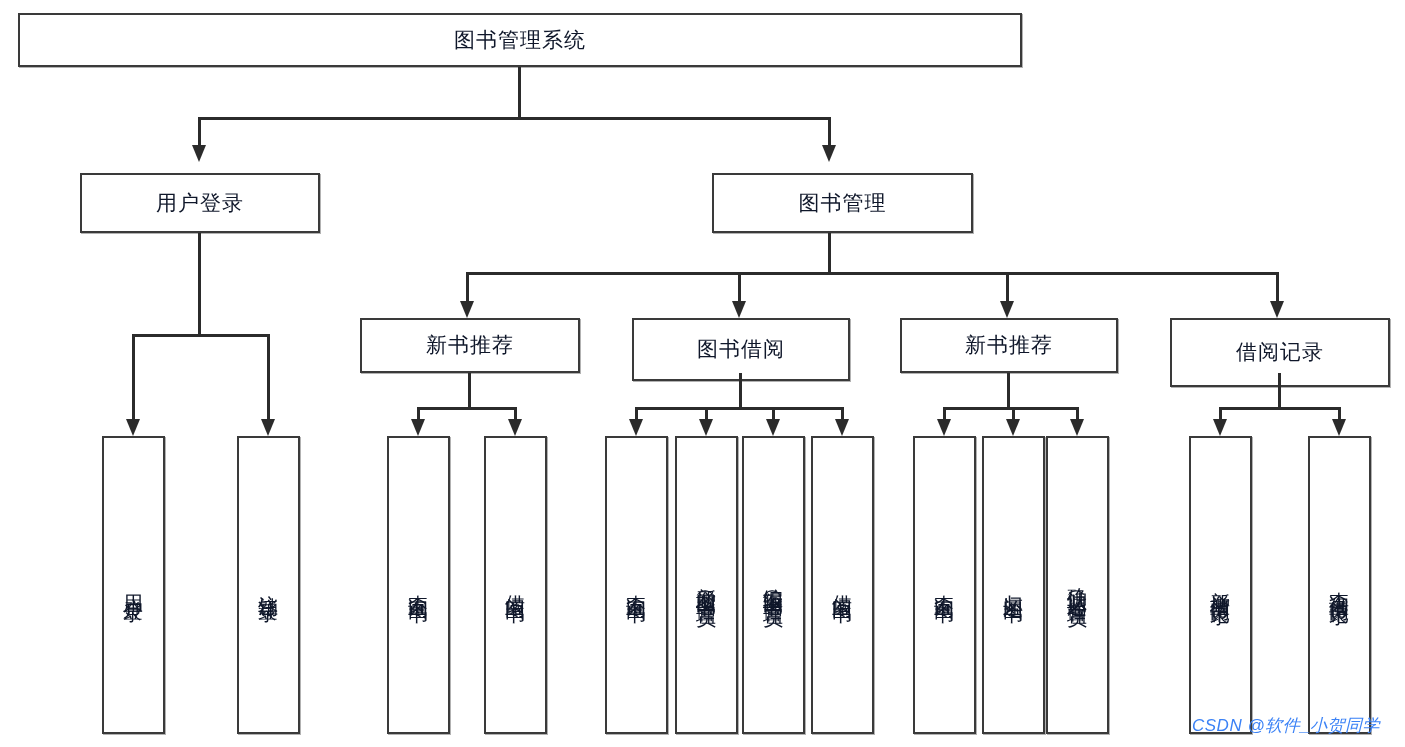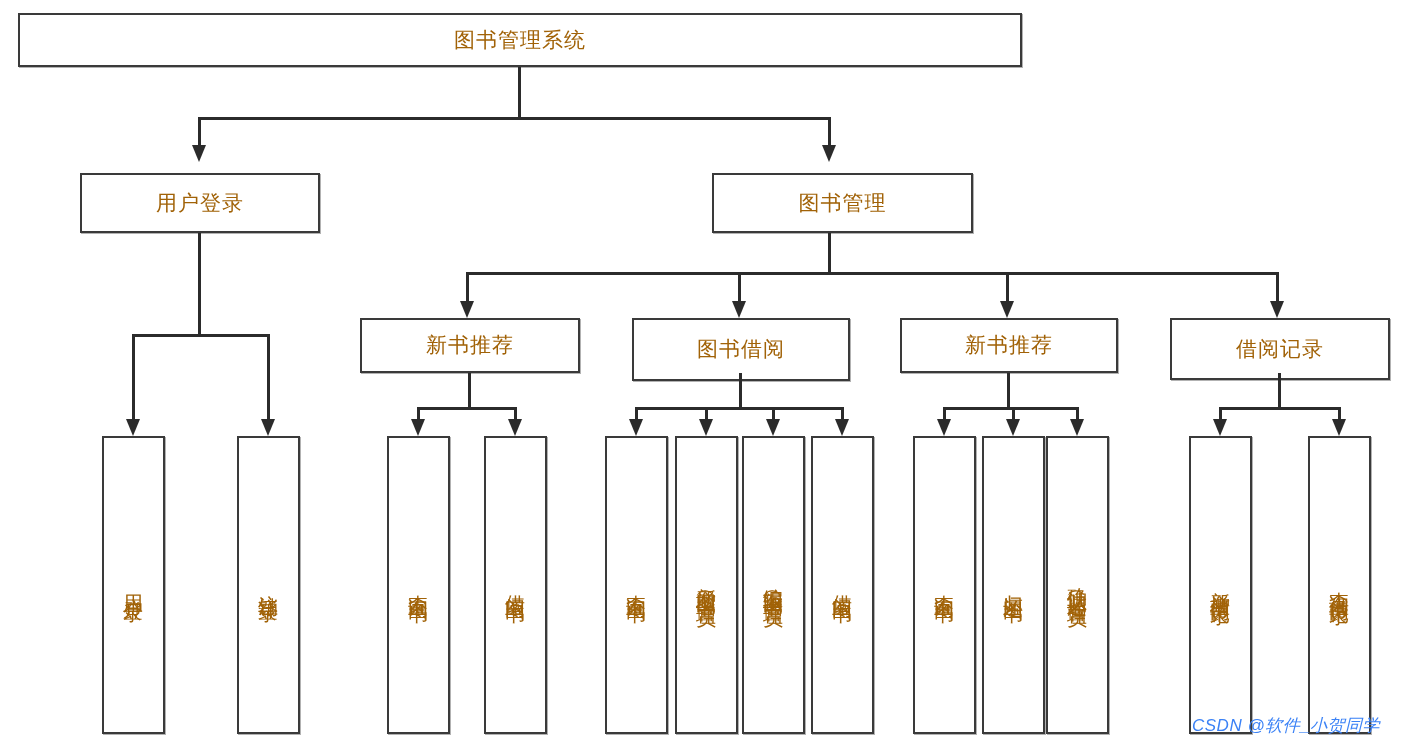--- a/index.html
+++ b/index.html
@@ -24,21 +24,21 @@
     border: 2px solid #3a3a3a;
     background: #ffffff;
     display: flex;
     align-items: center;
     justify-content: center;
     box-shadow: 1px 1px 0 rgba(0,0,0,0.30);
   }
   .box .label {
     font-size: 21px;
     line-height: 1.25;
-    color: #a16207;
+    color: #0f172a;
     letter-spacing: 1px;
     white-space: nowrap;
     text-align: center;
   }
   
   .vbox .label {
     writing-mode: vertical-rl;
     text-orientation: upright;
     font-size: 20px;
     letter-spacing: 3px;
@@ -115,21 +115,21 @@
 
   <div class="box" style="left:360px; top:318px; width:220px; height:55px;">
     <span class="label">新书推荐</span>
   </div>
   <div class="box" style="left:632px; top:318px; width:218px; height:63px;">
     <span class="label">图书借阅</span>
   </div>
   <div class="box" style="left:900px; top:318px; width:218px; height:55px;">
     <span class="label">新书推荐</span>
   </div>
-  <div class="box" style="left:1170px; top:318px; width:220px; height:62px;">
+  <div class="box" style="left:1170px; top:318px; width:220px; height:69px;">
     <span class="label">借阅记录</span>
   </div>
 
   <div class="line vline" style="left:468px; top:373px; width:3px; height:34px;"></div>
   <div class="line hline" style="left:417px; top:407px; width:100px; height:3px;"></div>
   <div class="line vline" style="left:417px; top:407px; width:3px; height:12px;"></div>
   <div class="arrow" style="left:411px; top:419px;"></div>
   <div class="line vline" style="left:514px; top:407px; width:3px; height:12px;"></div>
   <div class="arrow" style="left:508px; top:419px;"></div>
 

